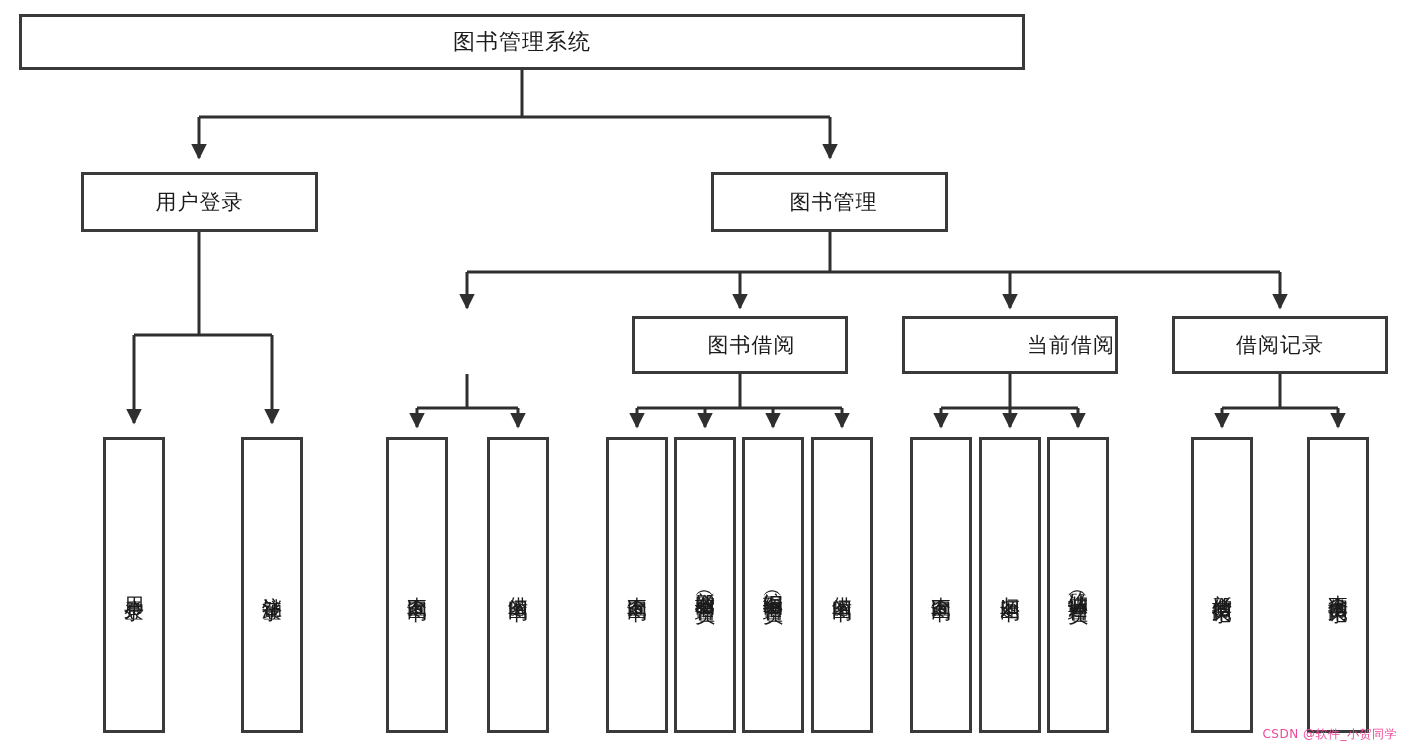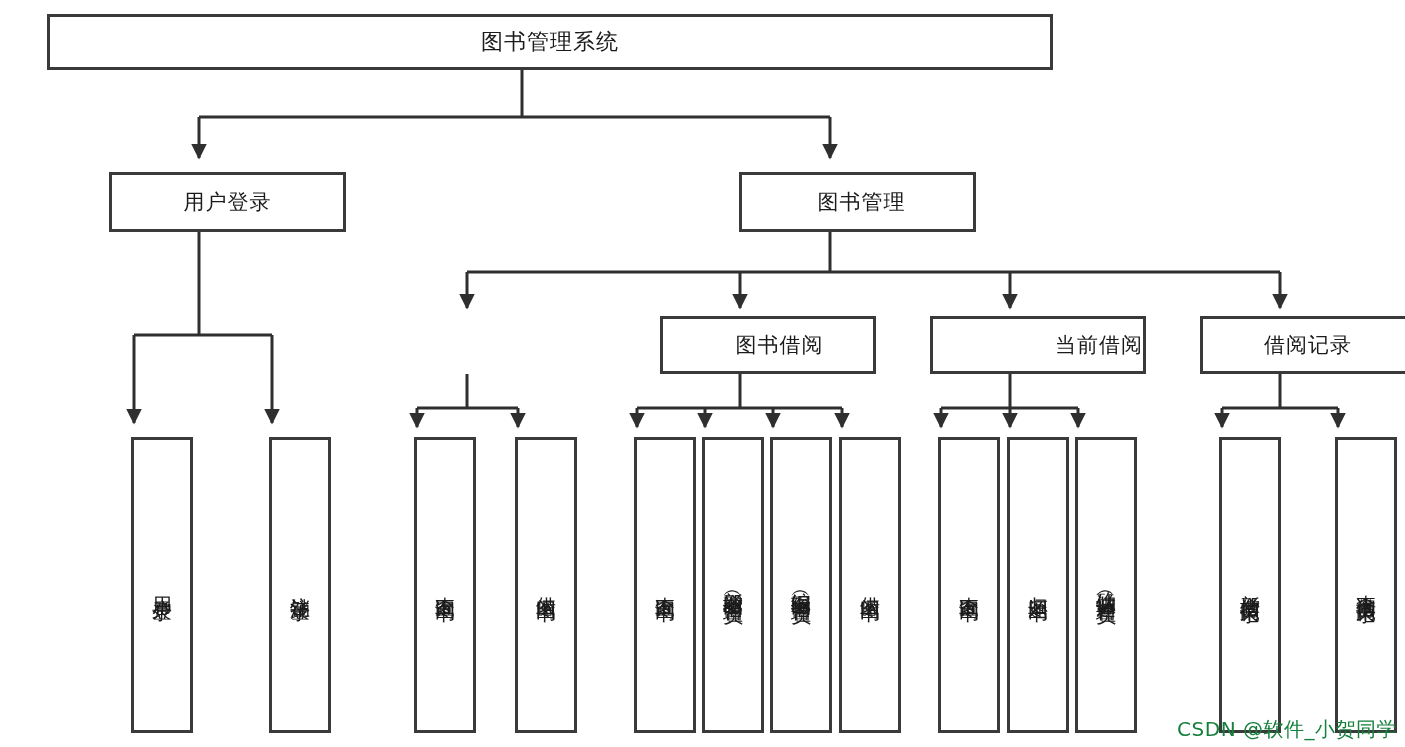--- a/index.html
+++ b/index.html
@@ -27,21 +27,20 @@
   }
   .node {
     position: absolute;
     box-sizing: border-box;
     background: #ffffff;
     border: 3px solid #3a3a3a;
     display: flex;
     align-items: center;
     justify-content: center;
     color: #1b1b1b;
-    margin-left: 28px;
   }
   .node.h {
     
     font-size: 21px;
     letter-spacing: 1px;
   }
   .node.root {
     font-size: 22px;
   }
   .node.v {
@@ -60,22 +59,22 @@
     line-height: 1.05;
   }
   .node.v .label {
     writing-mode: vertical-rl;
     text-orientation: upright;
   }
   .watermark {
     position: absolute;
     right: 8px;
     bottom: 4px;
-    font-size: 20px;
-    color: #15803d;
+    font-size: 12px;
+    color: #ec4899;
     white-space: pre;
     letter-spacing: 0.5px;
   }
 </style>
 </head>
 <body>
 
 <div id="canvas">
 
   <svg class="wires" viewBox="0 0 1405 747" xmlns="http://www.w3.org/2000/svg">

